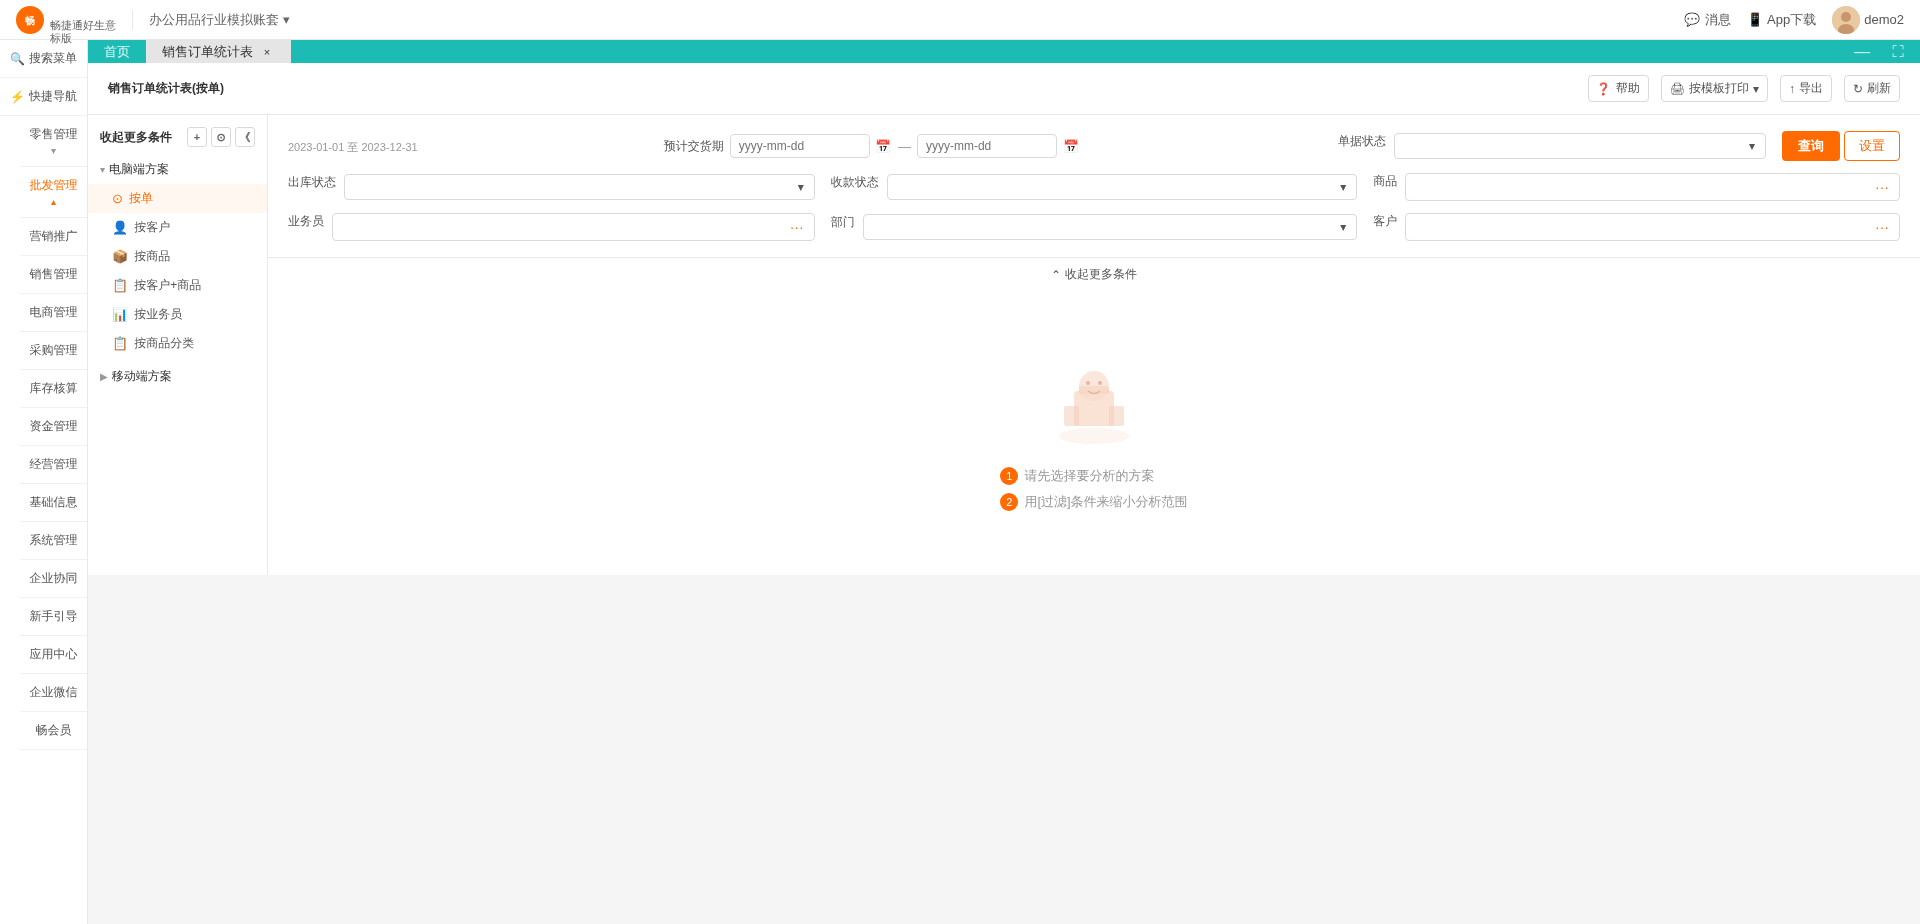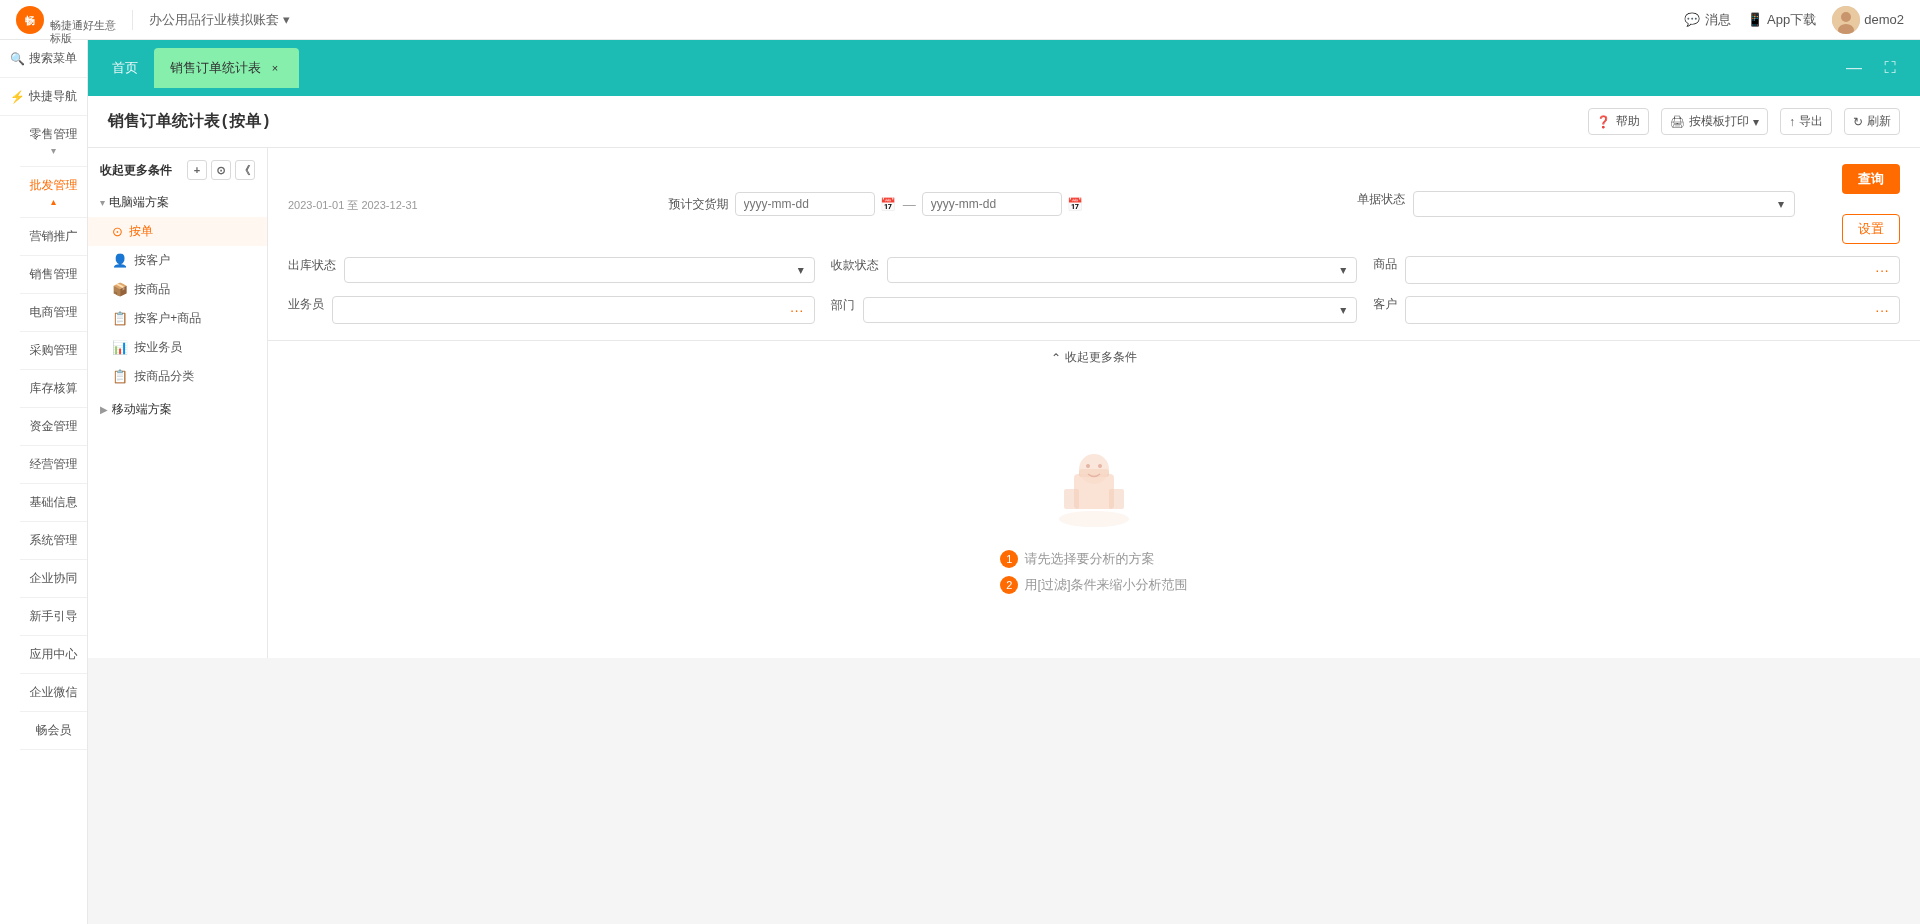--- a/index.html
+++ b/index.html
@@ -134,38 +134,38 @@
     
     .content-area {
       flex: 1;
       display: flex;
       flex-direction: column;
       overflow: hidden;
     }
 
     
     .tab-bar {
-      height: 56px;
+      height: 23px;
       background: #1cbbb4;
       display: flex;
       align-items: center;
-      padding: 0 8px;
+      padding: 0 0;
     }
     .tab-item {
       height: 40px;
       padding: 0 16px;
       display: flex;
       align-items: center;
       gap: 6px;
       cursor: pointer;
       font-size: 13px;
       color: rgba(255,255,255,0.8);
     }
     .tab-item.active {
-      background: #86efac;
+      background: #e5e5e5;
       color: #333;
       border-radius: 4px 4px 0 0;
     }
     .tab-item.home {
       color: rgba(255,255,255,0.9);
     }
     .tab-close {
       width: 16px;
       height: 16px;
       border-radius: 50%;
@@ -204,25 +204,24 @@
     
     .page-header {
       background: #fff;
       padding: 12px 20px 0 20px;
       display: flex;
       align-items: center;
       justify-content: space-between;
       border-bottom: 1px solid #e8e8e8;
     }
     .page-title {
-      font-size: 16px;
+      font-size: 12px;
       font-weight: bold;
       color: #333;
       padding-bottom: 12px;
-      font-family: Liberation Mono, monospace;
     }
     .page-header-actions {
       display: flex;
       align-items: center;
       gap: 12px;
       padding-bottom: 12px;
     }
     .header-action-btn {
       display: flex;
       align-items: center;
@@ -728,21 +727,21 @@
               <div style="flex:1;"></div>
 
               <div class="select-group filter-select-wide">
                 <span class="filter-label">单据状态</span>
                 <div class="filter-select">
                   <span></span>
                   <span>▾</span>
                 </div>
               </div>
 
-              <div style="display:flex;flex-direction:column;gap:20px;margin-left:31px;">
+              <div style="display:flex;flex-direction:row;gap:4px;margin-left:0;">
                 <button class="btn-primary">
                   <span>查询</span>
                 </button>
                 <button class="btn-secondary">
                   <span>设置</span>
                 </button>
               </div>
             </div>
 
             <div class="filter-row">

